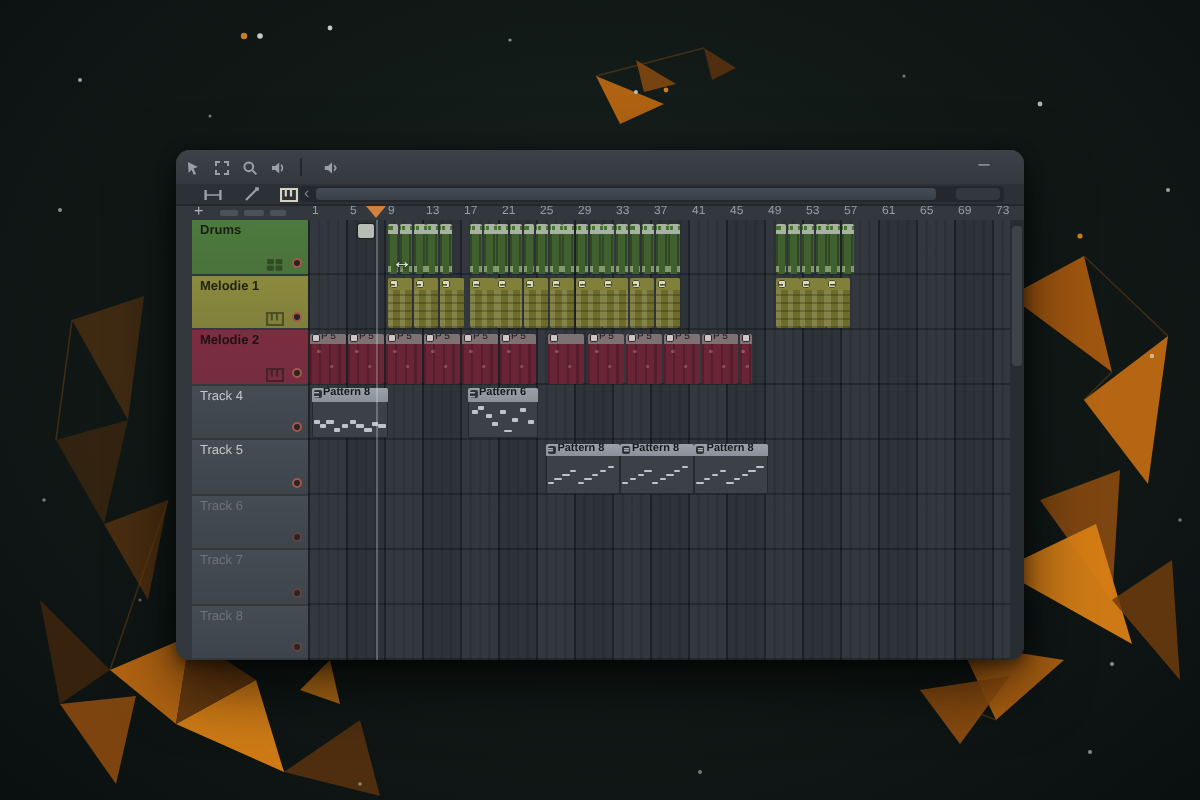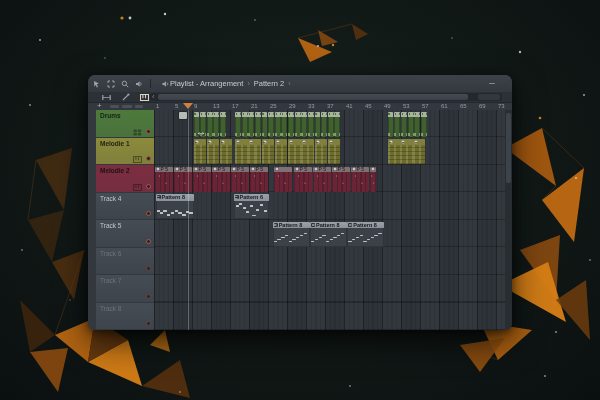--- a/index.html
+++ b/index.html
@@ -176,26 +176,20 @@
             <path d="M5.6,2.4 Q6.8,4 5.6,5.6" stroke="#9aa0a6" stroke-width=".8" fill="none"></path>
           </svg>
         </span>
       <span id="tb-sep"></span>
       <span class="tbicon" id="ti4">
           <svg class="icon-svg" width="8" height="8">
             <path d="M1.4,3 H3 L5,1.2 V6.8 L3,5 H1.4 Z" fill="#9aa0a6"></path>
             <path d="M6,2.6 L7,4 L6,5.4" stroke="#9aa0a6" stroke-width=".8" fill="none"></path>
           </svg>
         </span>
-      <span id="tb-title">
-        <span>Playlist - Arrangement</span>
-        <span class="crumb-sep">›</span>
-        <span>Pattern 2</span>
-        <span class="crumb-sep">›</span>
-      </span>
       <span id="min-btn">–</span>
     </div>
 
     <div id="toolrow">
       <div id="tool-icons">
         <span class="tbicon" id="tl0">
             <svg class="icon-svg" width="9" height="7">
               <line x1="0.8" y1="1" x2="0.8" y2="6" stroke="#9aa0a6" stroke-width="1.2"></line>
               <line x1="8.2" y1="1" x2="8.2" y2="6" stroke="#9aa0a6" stroke-width="1.2"></line>
               <line x1="1" y1="3.5" x2="8" y2="3.5" stroke="#9aa0a6" stroke-width=".8"></line>

